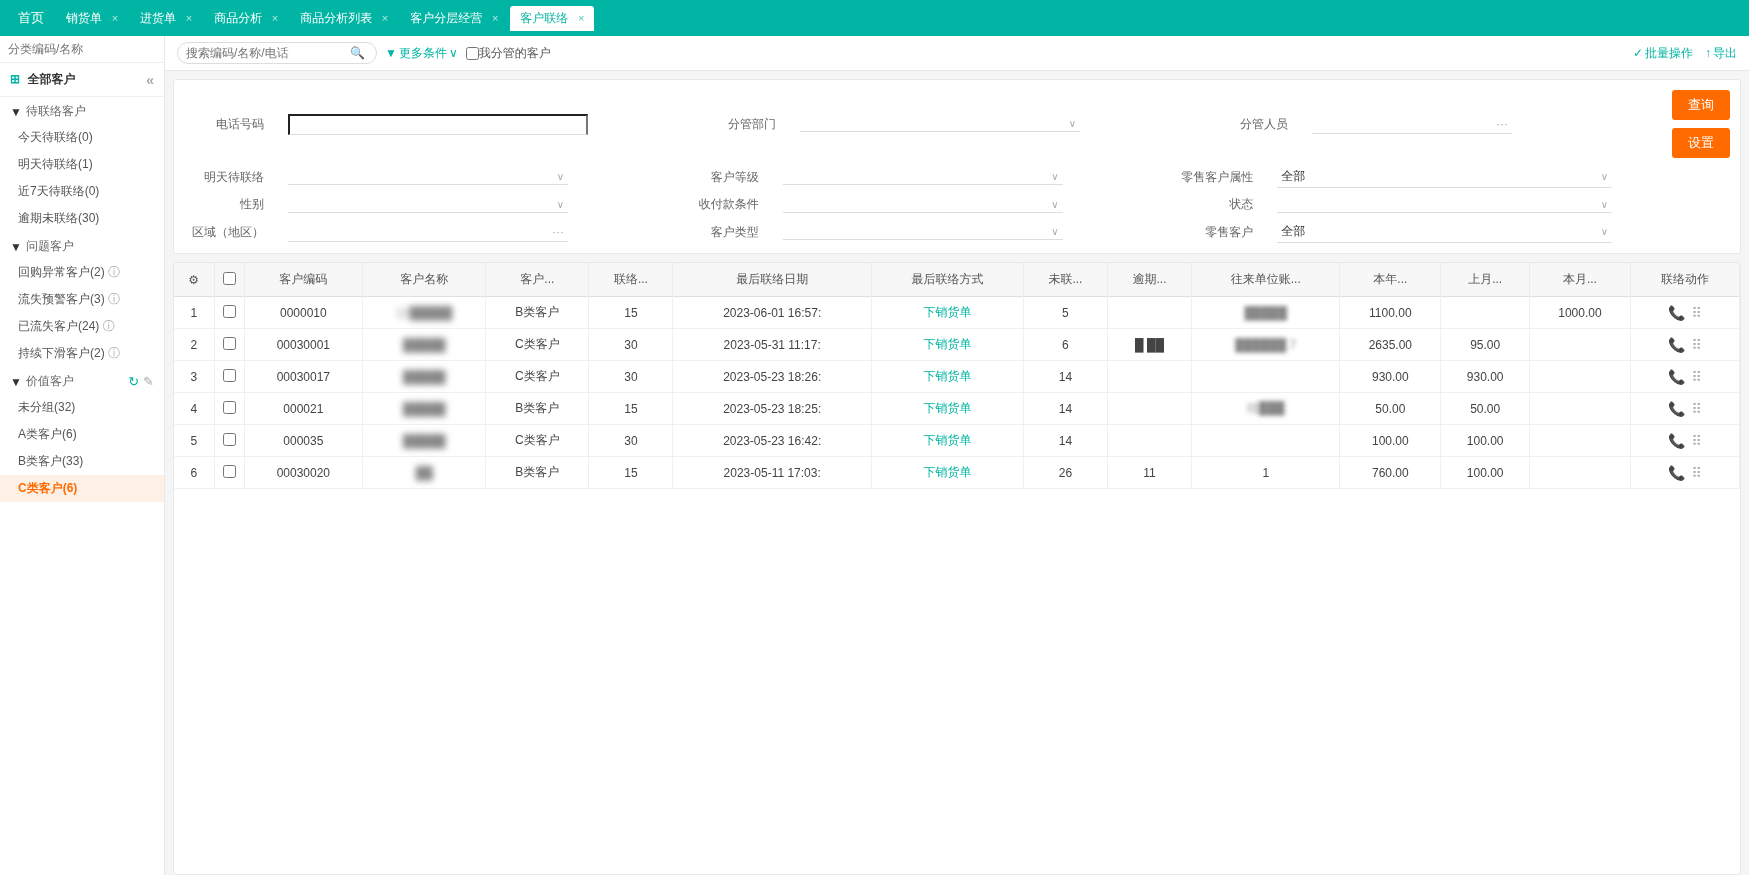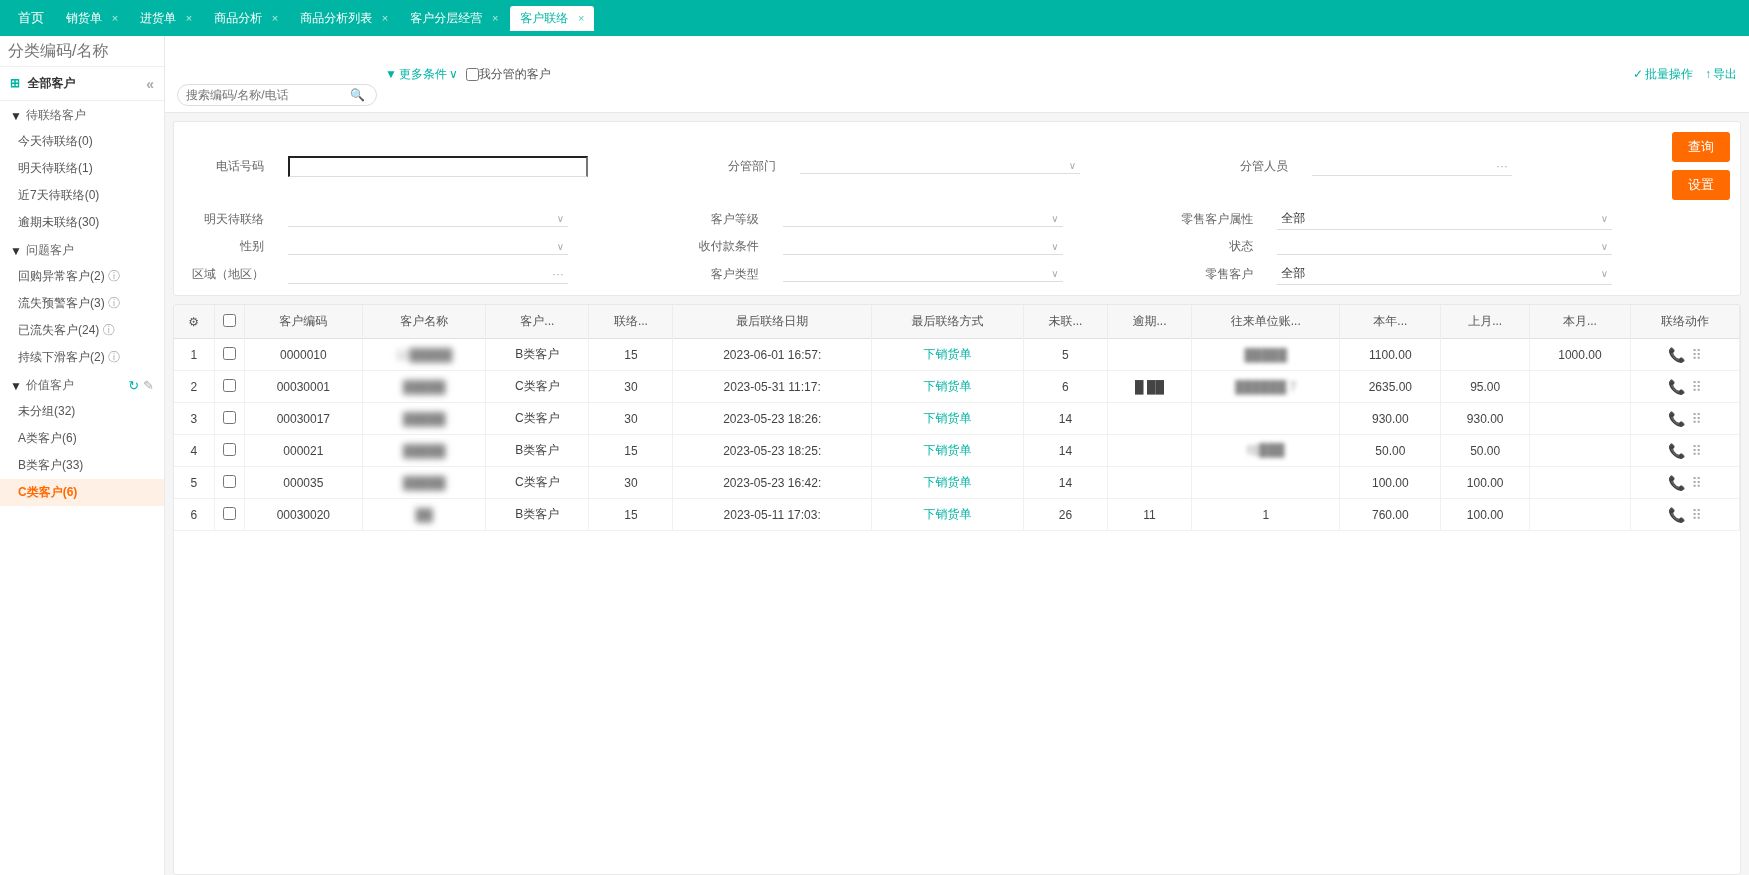--- a/index.html
+++ b/index.html
@@ -43,21 +43,21 @@
       display: flex;
       align-items: center;
       padding: 6px 8px;
       border-bottom: 1px solid #eee;
       gap: 4px;
     }
     .sidebar-search input {
       flex: 1;
       border: none;
       outline: none;
-      font-size: 16px;
+      font-size: 12px;
       color: #999;
     }
     .sidebar-all {
       display: flex;
       align-items: center;
       justify-content: space-between;
       padding: 8px 10px;
       font-weight: bold;
       color: #333;
       cursor: pointer;
@@ -100,21 +100,20 @@
       gap: 8px;
     }
     .search-box {
       display: flex;
       align-items: center;
       border: 1px solid #ddd;
       border-radius: 11px;
       padding: 3px 8px;
       gap: 4px;
       width: 200px;
-      margin-top: 42px;
     }
     .search-box input { border: none; outline: none; font-size: 12px; color: #999; width: 150px; }
     .search-icon { color: #aaa; cursor: pointer; }
     .more-conditions {
       display: flex;
       align-items: center;
       color: #00b5a3;
       cursor: pointer;
       gap: 2px;
     }

